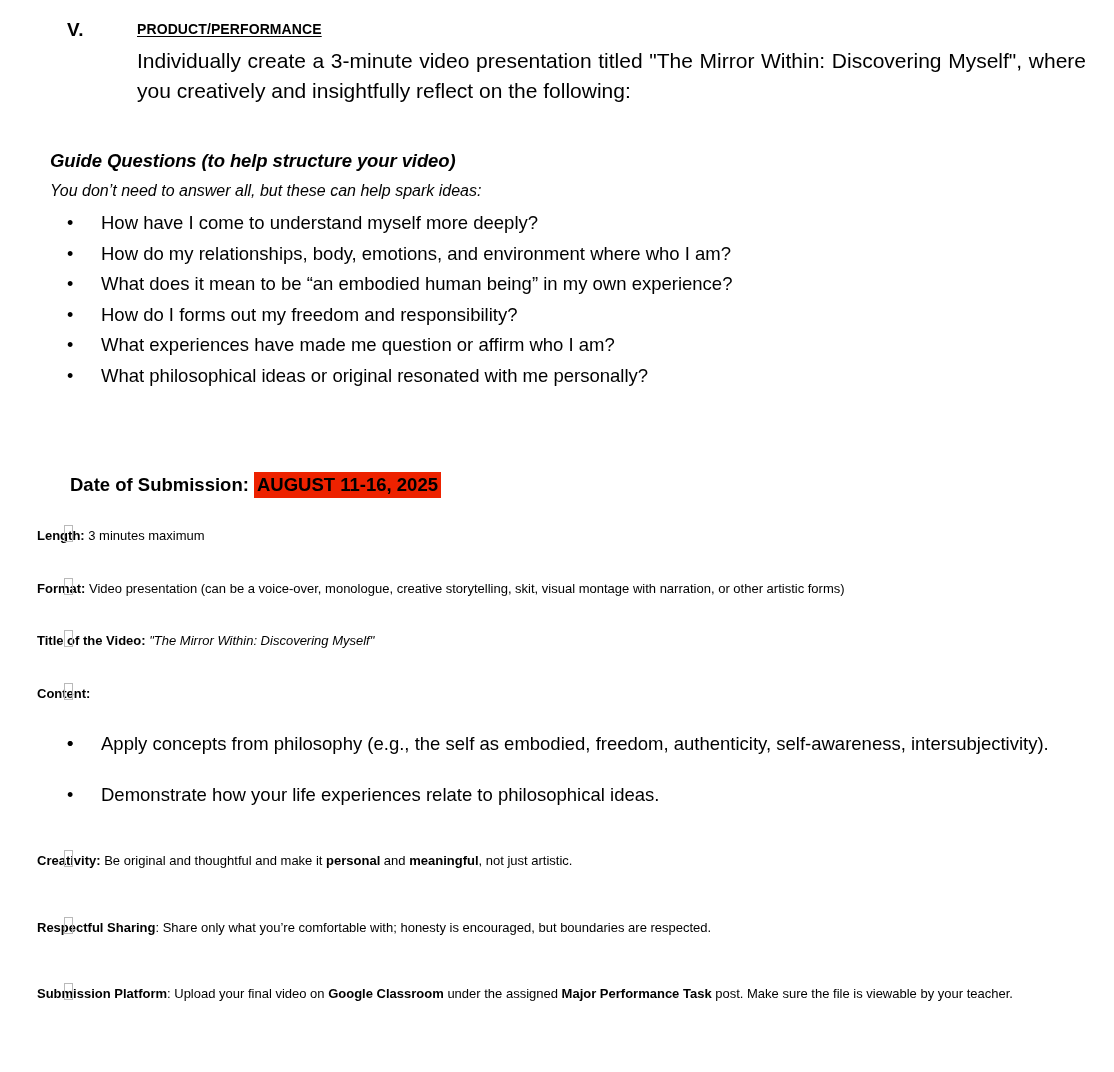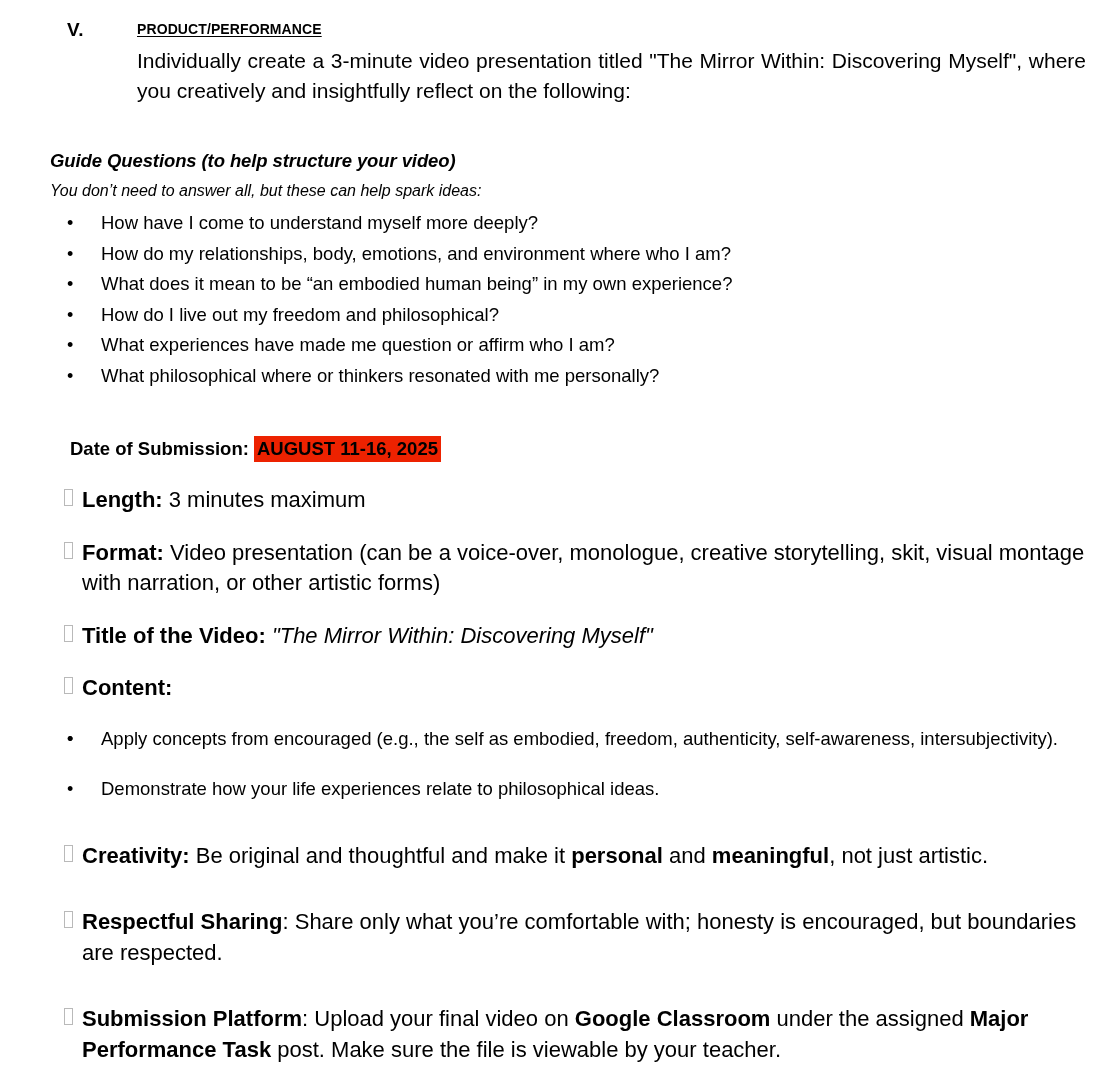--- a/index.html
+++ b/index.html
@@ -86,40 +86,40 @@
   ul.q-list li .dot {
     position: absolute;
     left: 67px;
     top: 0;
     font-size: 18px;
     line-height: 30.5px;
   }
 
   
   .date-line {
-    margin-top: 44px;
+    margin-top: 80px;
     padding-left: 70px;
     font-size: 18.5px;
     font-weight: bold;
     line-height: 28px;
   }
   .hl {
     background: #ED2200;
     color: #000000;
     font-weight: bold;
     padding: 2px 3px 3px 3px;
   }
 
   
   .spec {
     position: relative;
     margin-top: 22px;
-    padding-left: 82px;
+    padding-left: 37px;
     padding-right: 26px;
-    font-size: 22px;
+    font-size: 13px;
     line-height: 30.5px;
   }
   .spec .boxbullet {
     position: absolute;
     left: 64px;
     top: 4px;
     width: 9px;
     height: 17px;
     border: 1.5px solid #b9b9b9;
     box-sizing: border-box;
@@ -175,29 +175,29 @@
     <li>
       <span class="dot">•</span>
       <span>How do my relationships, body, emotions, and environment where who I am?</span>
     </li>
     <li>
       <span class="dot">•</span>
       <span>What does it mean to be “an embodied human being” in my own experience?</span>
     </li>
     <li>
       <span class="dot">•</span>
-      <span>How do I live out my freedom and philosophical?</span>
+      <span>How do I forms out my freedom and responsibility?</span>
     </li>
     <li>
       <span class="dot">•</span>
       <span>What experiences have made me question or affirm who I am?</span>
     </li>
     <li>
       <span class="dot">•</span>
-      <span>What philosophical where or thinkers resonated with me personally?</span>
+      <span>What philosophical ideas or original resonated with me personally?</span>
     </li>
   </ul>
 
   <div class="date-line">
     <span>Date of Submission:</span><span>&nbsp;</span><span class="hl">AUGUST 11-16, 2025</span>
   </div>
 
   <div class="spec">
     <span class="boxbullet"></span>
     <b>Length:</b><span> 3 minutes maximum</span>
@@ -217,21 +217,21 @@
     <span class="boxbullet"></span>
     <b>Content:</b>
   </div>
 
   <ul class="c-list">
     <li>
       <span class="dot">•</span>
     </li>
     <li>
       <span class="dot">•</span>
-      <span>Apply concepts from encouraged (e.g., the self as embodied, freedom, authenticity, self-awareness, intersubjectivity).</span>
+      <span>Apply concepts from philosophy (e.g., the self as embodied, freedom, authenticity, self-awareness, intersubjectivity).</span>
     </li>
     <li>
       <span class="dot">•</span>
       <span>Demonstrate how your life experiences relate to philosophical ideas.</span>
     </li>
   </ul>
 
   <div class="spec tight">
     <span class="boxbullet"></span>
     <b>Creativity:</b><span> Be original and thoughtful and make it </span><b>personal</b><span> and </span><b>meaningful</b><span>, not just artistic.</span>

